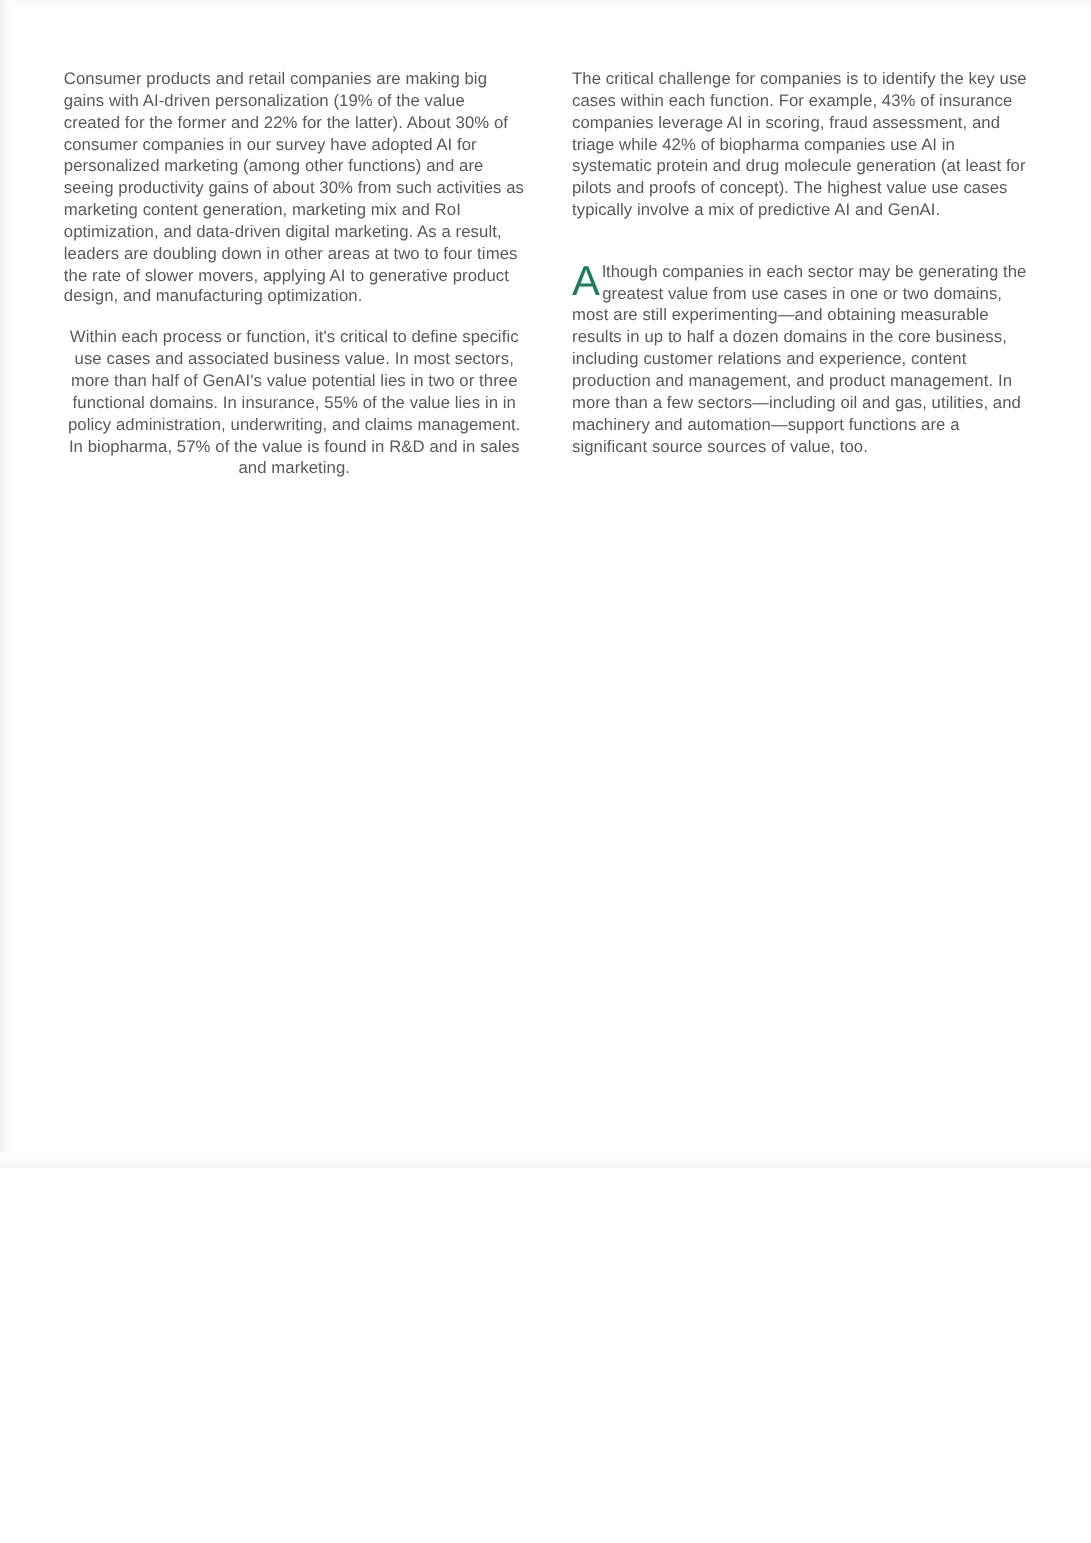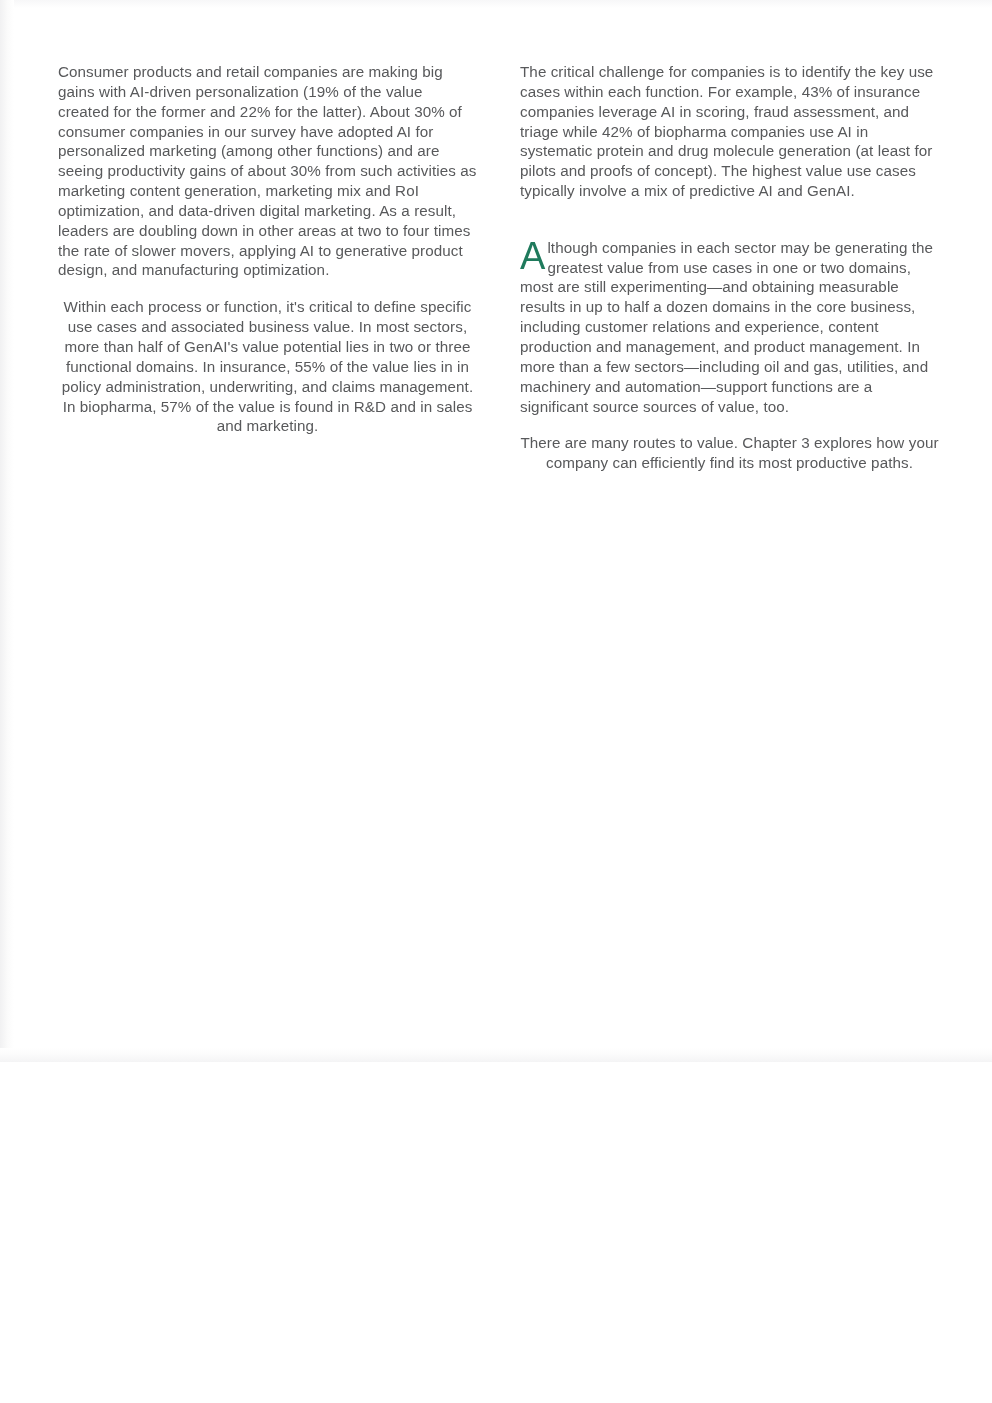--- a/index.html
+++ b/index.html
@@ -138,21 +138,20 @@
         <p class="body-text">Within each process or function, it's critical to define specific use cases and associated business value. In most sectors, more than half of GenAI's value potential lies in two or three functional domains. In insurance, 55% of the value lies in in policy administration, underwriting, and claims management. In biopharma, 57% of the value is found in R&amp;D and in sales and marketing.</p>
       </div>
 
       <div class="column">
         <p class="body-text">The critical challenge for companies is to identify the key use cases within each function. For example, 43% of insurance companies leverage AI in scoring, fraud assessment, and triage while 42% of biopharma companies use AI in systematic protein and drug molecule generation (at least for pilots and proofs of concept). The highest value use cases typically involve a mix of predictive AI and GenAI.</p>
 
         <p class="dropcap-para">
           <span class="dropcap">A</span><span>lthough companies in each sector may be generating the greatest value from use cases in one or two domains, most are still experimenting—and obtaining measurable results in up to half a dozen domains in the core business, including customer relations and experience, content production and management, and product management. In more than a few sectors—including oil and gas, utilities, and machinery and automation—support functions are a significant source sources of value, too.</span>
         </p>
 
-        <p class="body-text">There are many routes to value. Chapter 3 explores how your company can efficiently find its most productive paths.</p>
       </div>
 
     </div>
   </div>
 
   <div class="footer">
     <div class="footer-brand">BOSTON CONSULTING GROUP</div>
     <div class="footer-pagenum">9</div>
   </div>
 

